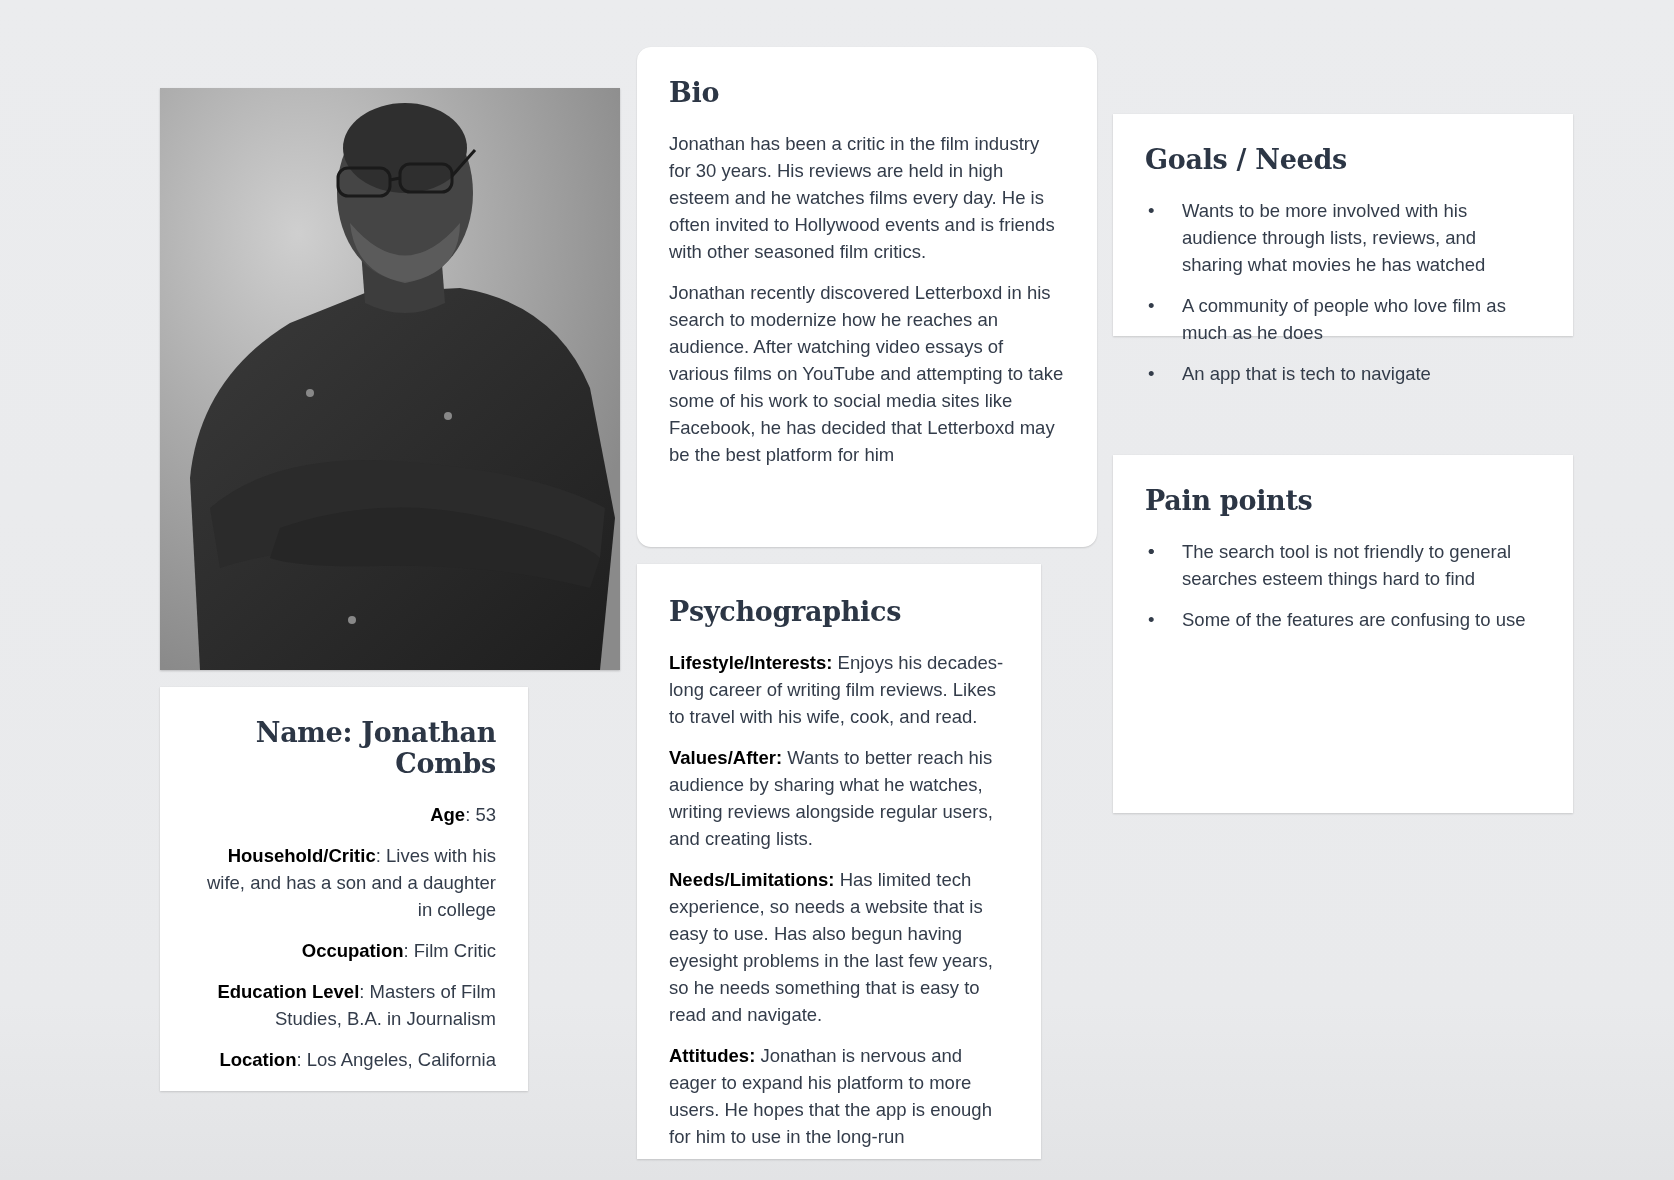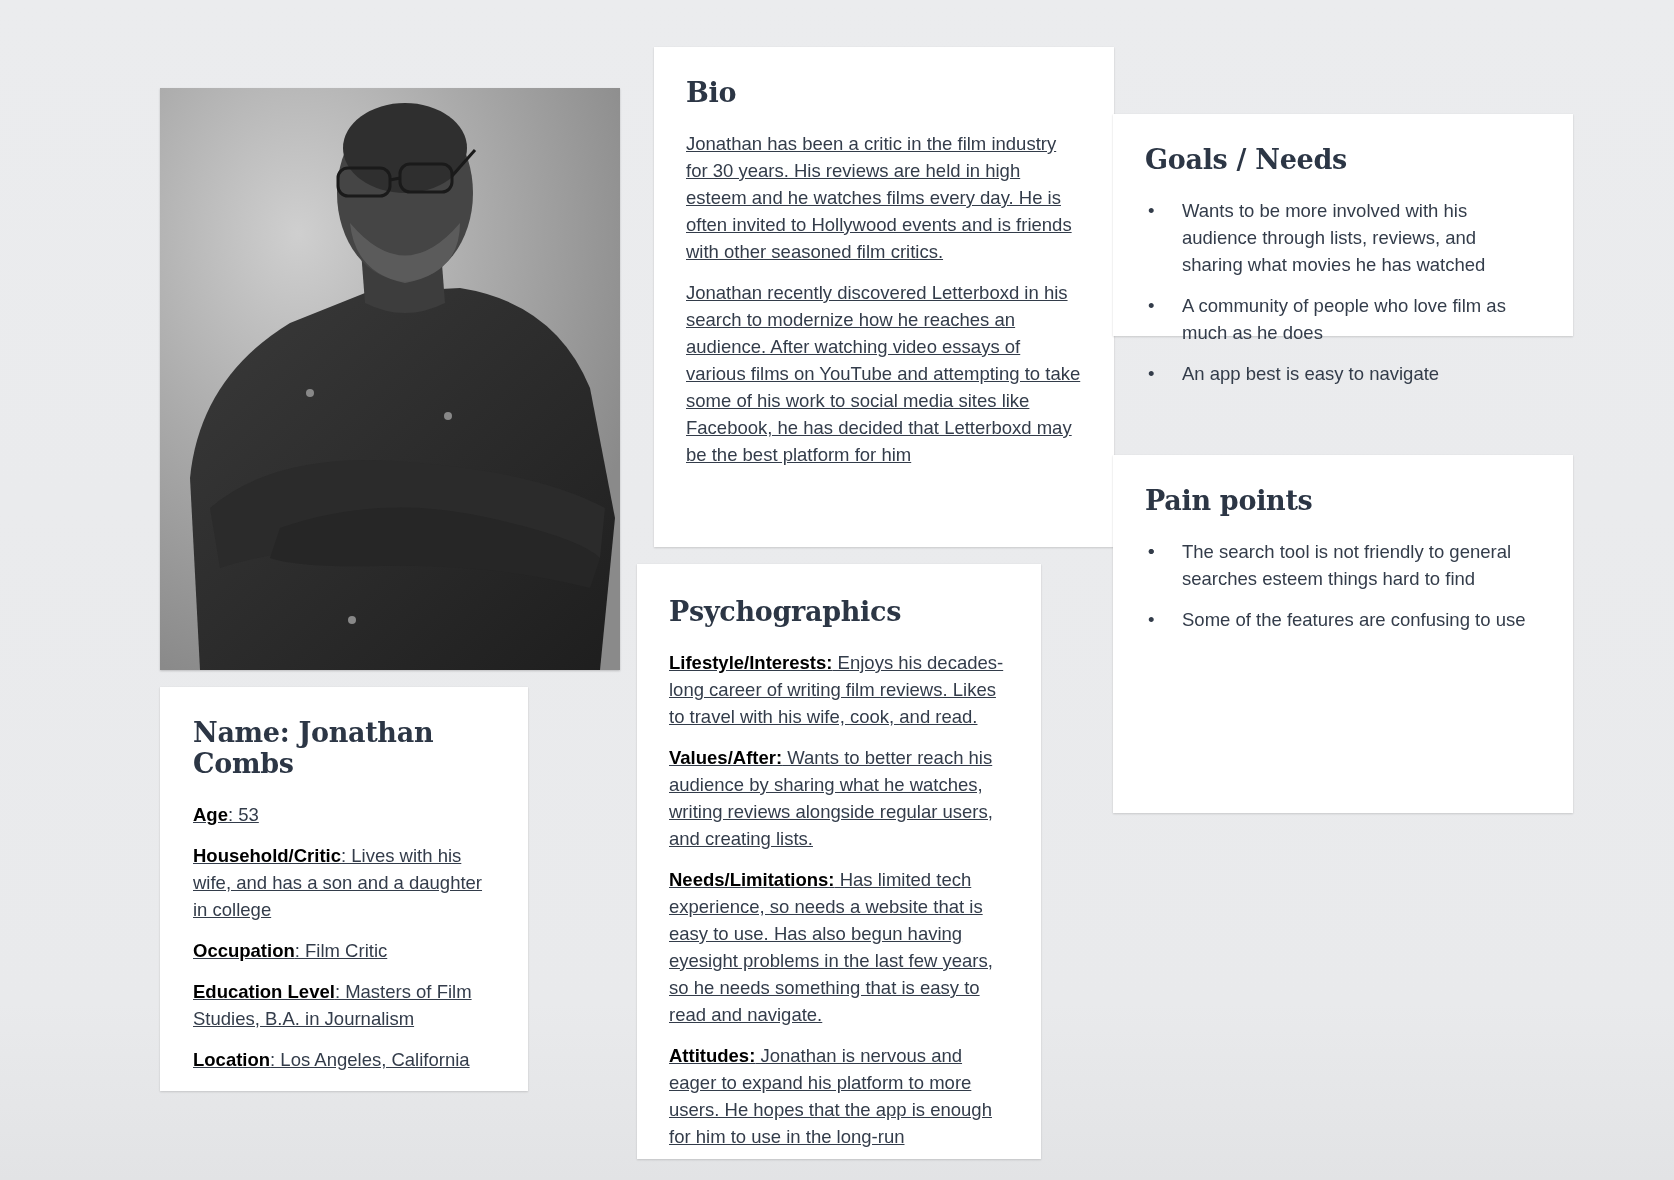--- a/index.html
+++ b/index.html
@@ -12,21 +12,21 @@
   .card {
     position: absolute; background: #ffffff;
     box-shadow: 0 1px 2px rgba(0,0,0,0.14), 0 0 1px rgba(0,0,0,0.06);
     box-sizing: border-box; padding: 30px 32px;
   }
   h2 {
     font-family: "DejaVu Serif", "Liberation Serif", serif;
     font-weight: bold; font-size: 27px; color: #2c3645;
     margin: 0 0 22px 0; letter-spacing: -0.3px;
   }
-  p { margin: 0 0 14px 0; font-size: 18.5px; line-height: 27px; text-decoration: underline; }
+  p { margin: 0 0 14px 0; font-size: 18.5px; line-height: 27px; }
   b { font-weight: bold; color: #000000; }
   ul { list-style: none; margin: 0; padding: 0; }
   li { position: relative; padding-left: 37px; font-size: 18.5px; line-height: 27px; margin-bottom: 14px; }
   li .bullet { position: absolute; left: 3px; top: 0; }
 
   .photo {
     position: absolute; left: 160px; top: 88px; width: 460px; height: 582px;
     overflow: hidden; box-shadow: 0 1px 2px rgba(0,0,0,0.2);
     background: radial-gradient(ellipse at 30% 20%, #c9c9c9 0%, #a9a9a9 45%, #8e8e8e 100%);
   }
@@ -65,49 +65,49 @@
     <line x1="292" y1="88" x2="315" y2="62" stroke="#1a1a1a" stroke-width="3"></line>
 
     <path d="M190 135 Q245 200 300 135 Q300 185 245 195 Q195 185 190 135 Z" fill="#6a6a6a" opacity="0.6"></path>
 
     <circle cx="150" cy="305" r="4" fill="#888"></circle>
     <circle cx="288" cy="328" r="4" fill="#888"></circle>
     <circle cx="192" cy="532" r="4" fill="#888"></circle>
   </svg>
 </div>
 
-<div class="card" style="left:160px; top:687px; width:368px; height:404px; padding-left:33px;">
+<div class="card" style="left:160px; top:687px; width:368px; height:404px; padding-left:33px;text-align:right;">
   <h2>Name: Jonathan Combs</h2>
   <p><b>Age</b><span>: 53</span></p>
   <p><b>Household/Critic</b><span>: Lives with his wife, and has a son and a daughter in college</span></p>
   <p><b>Occupation</b><span>: Film Critic</span></p>
   <p><b>Education Level</b><span>: Masters of Film Studies, B.A. in Journalism</span></p>
   <p><b>Location</b><span>: Los Angeles, California</span></p>
 </div>
 
-<div class="card" style="left:654px; top:47px; width:460px; height:500px; padding-top:30px;">
+<div class="card" style="left:637px; top:47px; width:460px; height:500px; padding-top:30px;border-radius:14px;">
   <h2>Bio</h2>
   <p>Jonathan has been a critic in the film industry for 30 years. His reviews are held in high esteem and he watches films every day. He is often invited to Hollywood events and is friends with other seasoned film critics.</p>
   <p>Jonathan recently discovered Letterboxd in his search to modernize how he reaches an audience. After watching video essays of various films on YouTube and attempting to take some of his work to social media sites like Facebook, he has decided that Letterboxd may be the best platform for him</p>
 </div>
 
 <div class="card" style="left:637px; top:564px; width:404px; height:595px; padding-top:32px;">
   <h2>Psychographics</h2>
   <p><b>Lifestyle/Interests:</b><span> Enjoys his decades-long career of writing film reviews. Likes to travel with his wife, cook, and read.</span></p>
   <p><b>Values/After:</b><span> Wants to better reach his audience by sharing what he watches, writing reviews alongside regular users, and creating lists.</span></p>
   <p><b>Needs/Limitations:</b><span> Has limited tech experience, so needs a website that is easy to use. Has also begun having eyesight problems in the last few years, so he needs something that is easy to read and navigate.</span></p>
   <p><b>Attitudes:</b><span> Jonathan is nervous and eager to expand his platform to more users. He hopes that the app is enough for him to use in the long-run</span></p>
 </div>
 
 <div class="card" style="left:1113px; top:114px; width:460px; height:222px; padding-top:30px;">
   <h2>Goals / Needs</h2>
   <ul>
     <li><span class="bullet">•</span><span>Wants to be more involved with his audience through lists, reviews, and sharing what movies he has watched</span></li>
     <li><span class="bullet">•</span><span>A community of people who love film as much as he does</span></li>
-    <li><span class="bullet">•</span><span>An app best is easy to navigate</span></li>
+    <li><span class="bullet">•</span><span>An app that is tech to navigate</span></li>
   </ul>
 </div>
 
 <div class="card" style="left:1113px; top:455px; width:460px; height:358px; padding-top:30px;">
   <h2>Pain points</h2>
   <ul>
     <li><span class="bullet">•</span></li>
     <li><span class="bullet">•</span><span>The search tool is not friendly to general searches esteem things hard to find</span></li>
     <li><span class="bullet">•</span><span>Some of the features are confusing to use</span></li>
   </ul>

